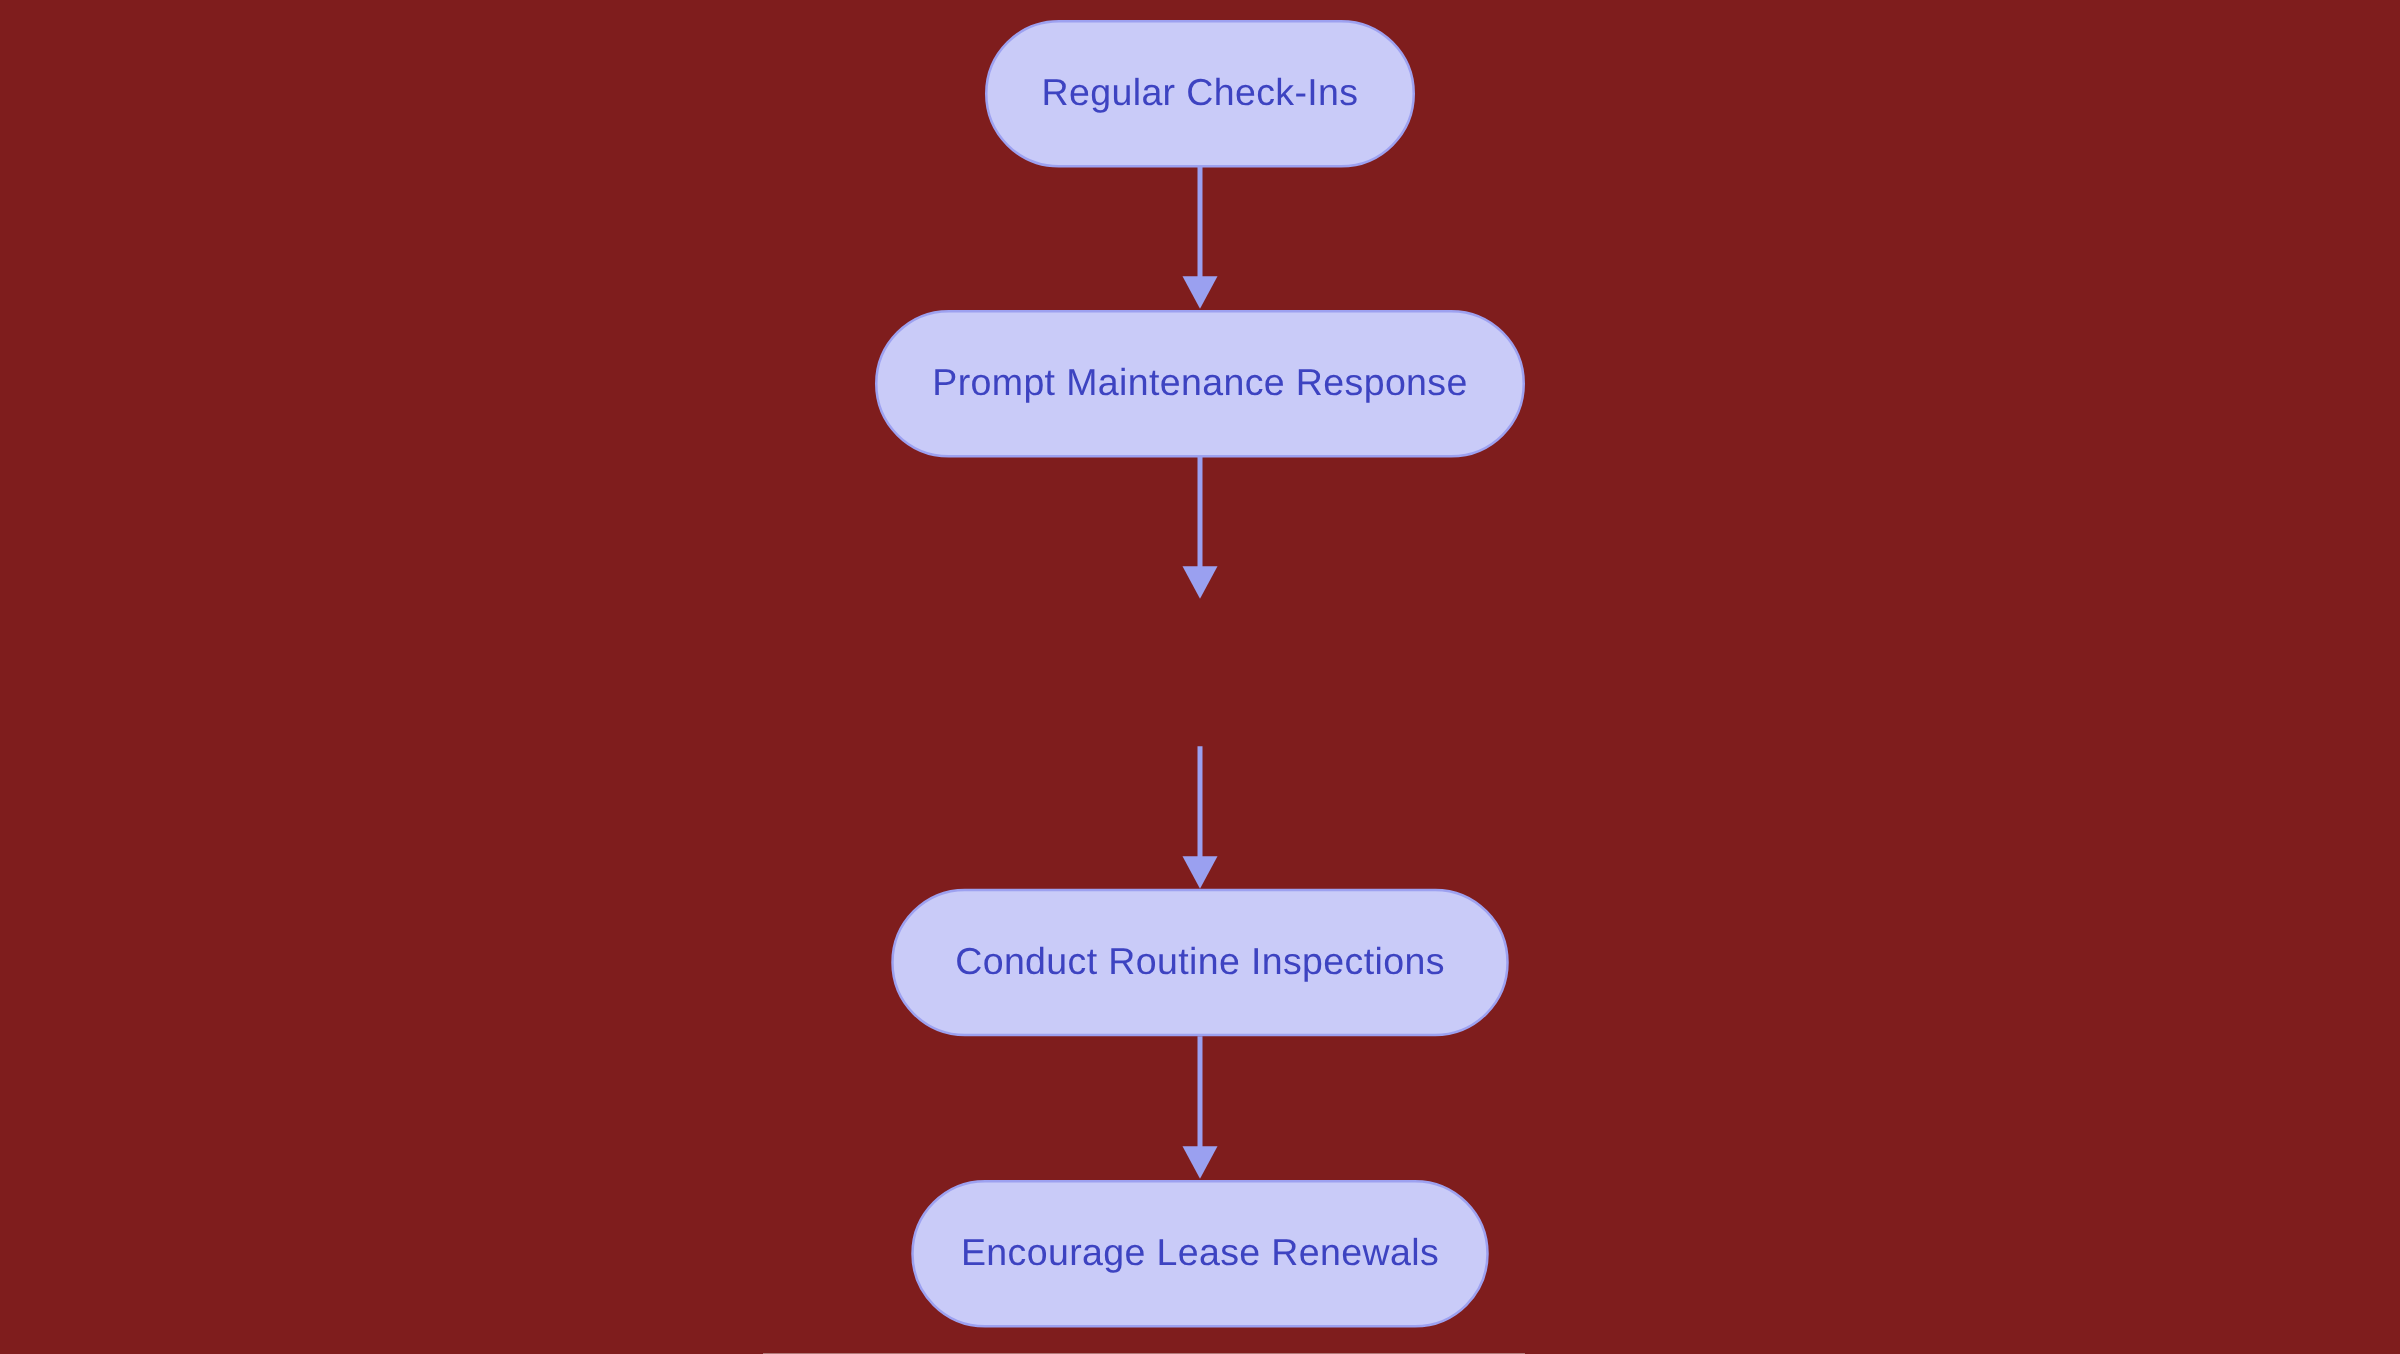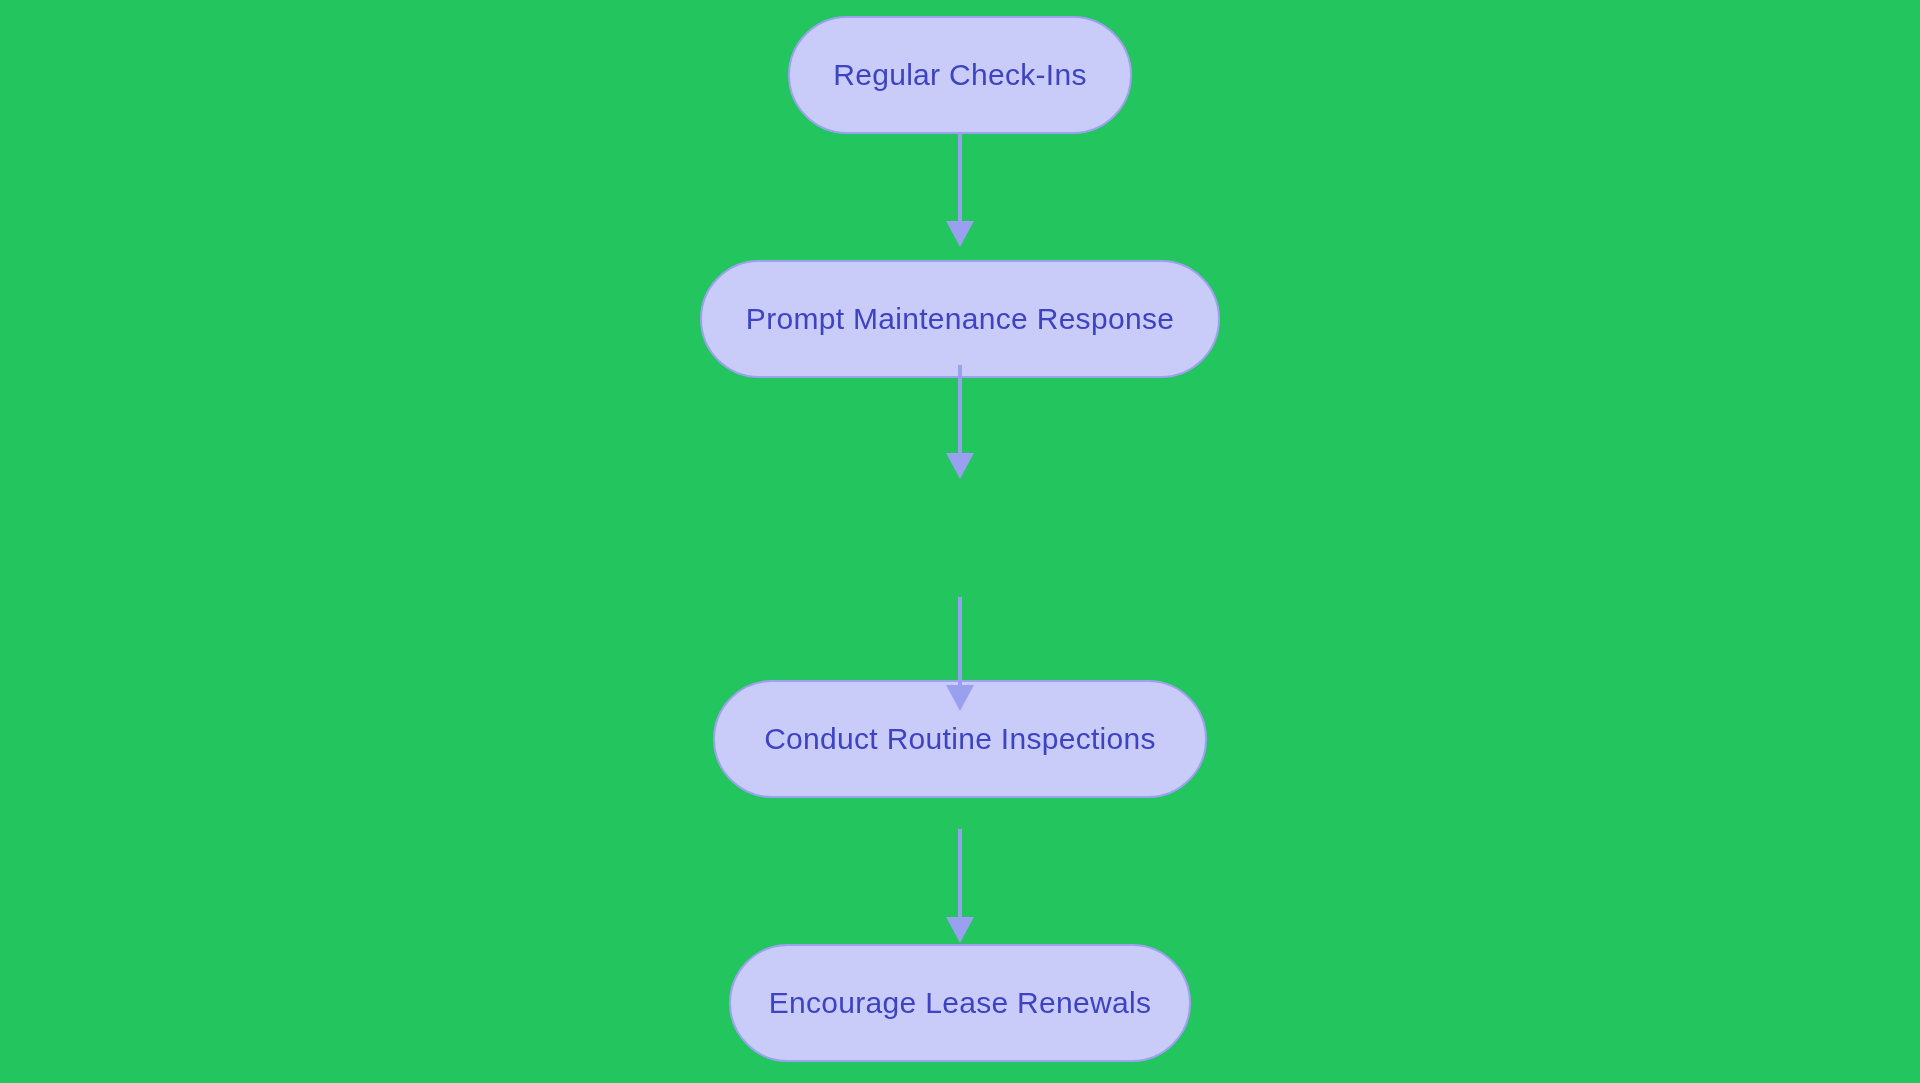--- a/index.html
+++ b/index.html
@@ -36,28 +36,28 @@
     white-space: nowrap;
   }
   .arrow {
     position: absolute;
     overflow: visible;
   }
 </style>
 </head>
 <body>
 
-<div class="flowchart" style="background: #22c55e;">
+<div class="flowchart" style="background: #7f1d1d;">
     <div class="node" style="width: 344px; left: 788px; top: 16px;">
       <span class="node-label">Regular Check-Ins</span>
     </div>
-    <div class="node" style="width: 520px; left: 700px; top: 248px; margin-top: 12px;">
+    <div class="node" style="width: 520px; left: 700px; top: 248px;">
       <span class="node-label">Prompt Maintenance Response</span>
     </div>
-    <div class="node" style="width: 494px; left: 713px; top: 680px;">
+    <div class="node" style="width: 494px; left: 713px; top: 711px;">
       <span class="node-label">Conduct Routine Inspections</span>
     </div>
     <div class="node" style="width: 462px; left: 729px; top: 944px;">
       <span class="node-label">Encourage Lease Renewals</span>
     </div>
     <svg class="arrow" width="30" height="114" style="left: 945px; top: 134px;">
       <line x1="15" y1="-1" x2="15" y2="92" stroke="#9aa0f0" stroke-width="4"></line>
       <polygon points="1,87 29,87 15,113" fill="#9aa0f0"></polygon>
     </svg>
     <svg class="arrow" width="30" height="114" style="left: 945px; top: 366px;">

